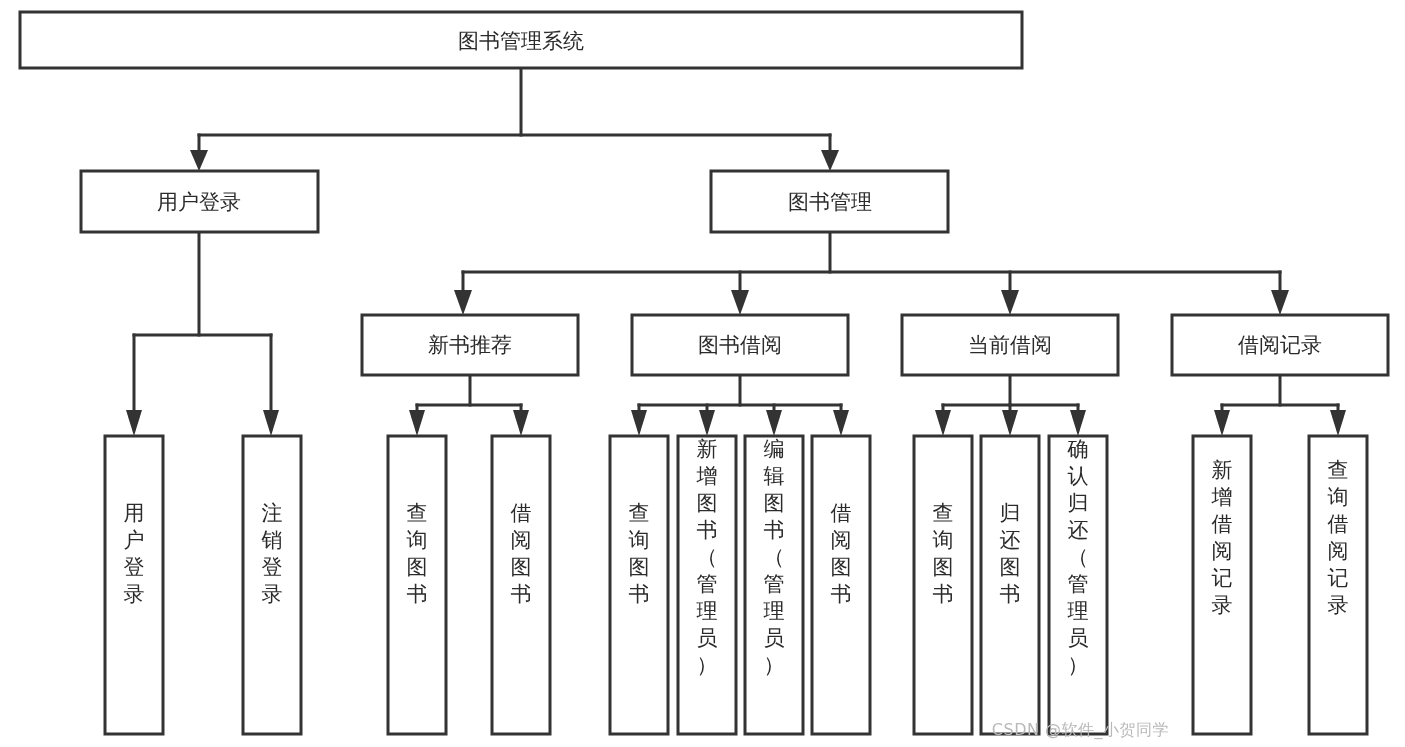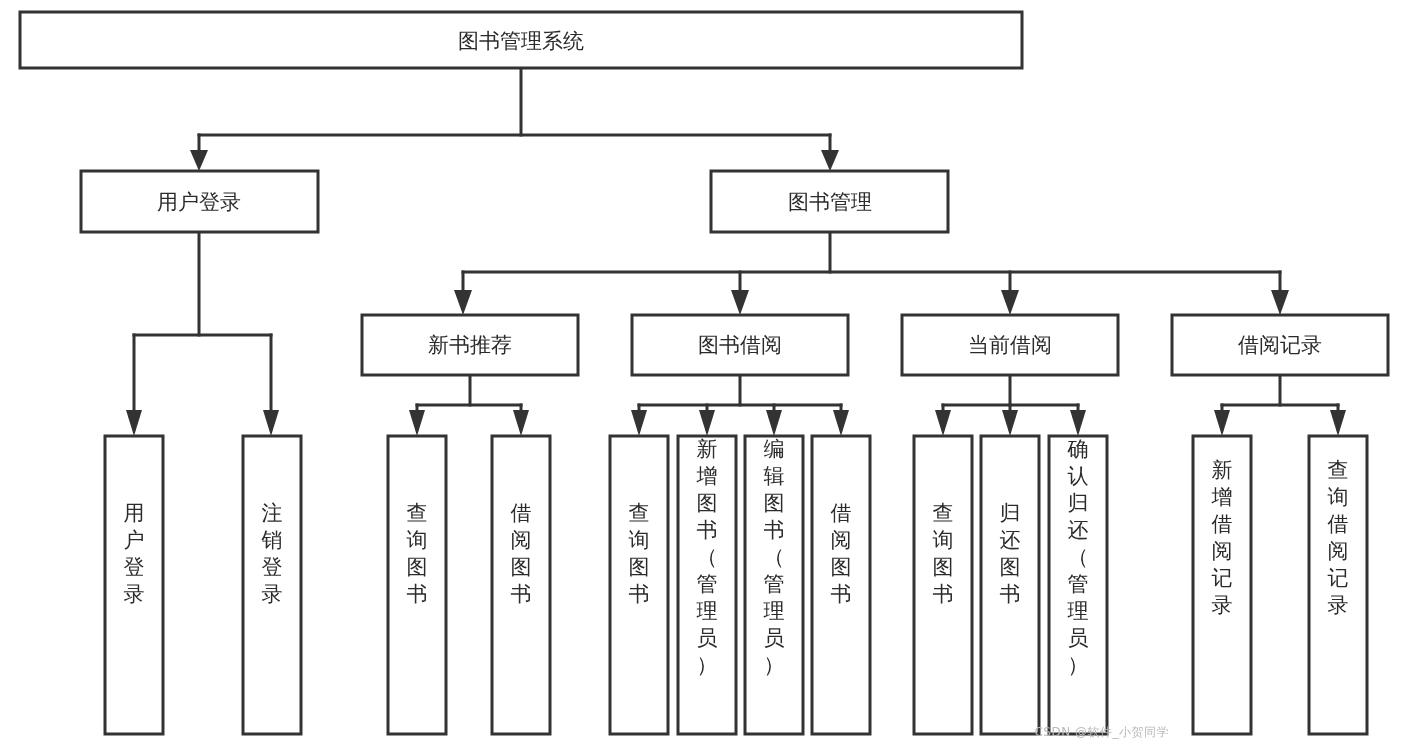--- a/index.html
+++ b/index.html
@@ -53,21 +53,21 @@
     font-family: "DejaVu Sans", "Liberation Sans", sans-serif;
     font-size: 21px;
     fill: #2b2b2b;
     text-anchor: middle;
   }
   .watermark {
     position: absolute;
     right: 14px;
     bottom: 6px;
     font-family: "DejaVu Sans", "Liberation Sans", sans-serif;
-    font-size: 12px;
+    font-size: 16px;
     color: #b9b9b9;
     white-space: nowrap;
     letter-spacing: 0.5px;
   }
 </style>
 </head>
 <body>
 
 <div id="diagram-root">
 

